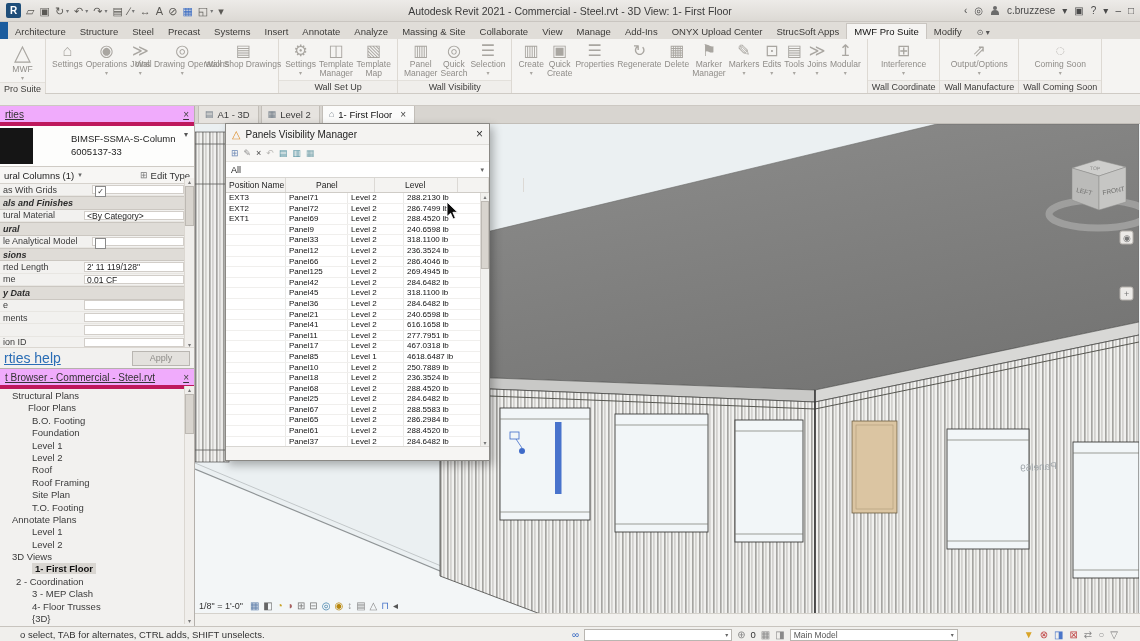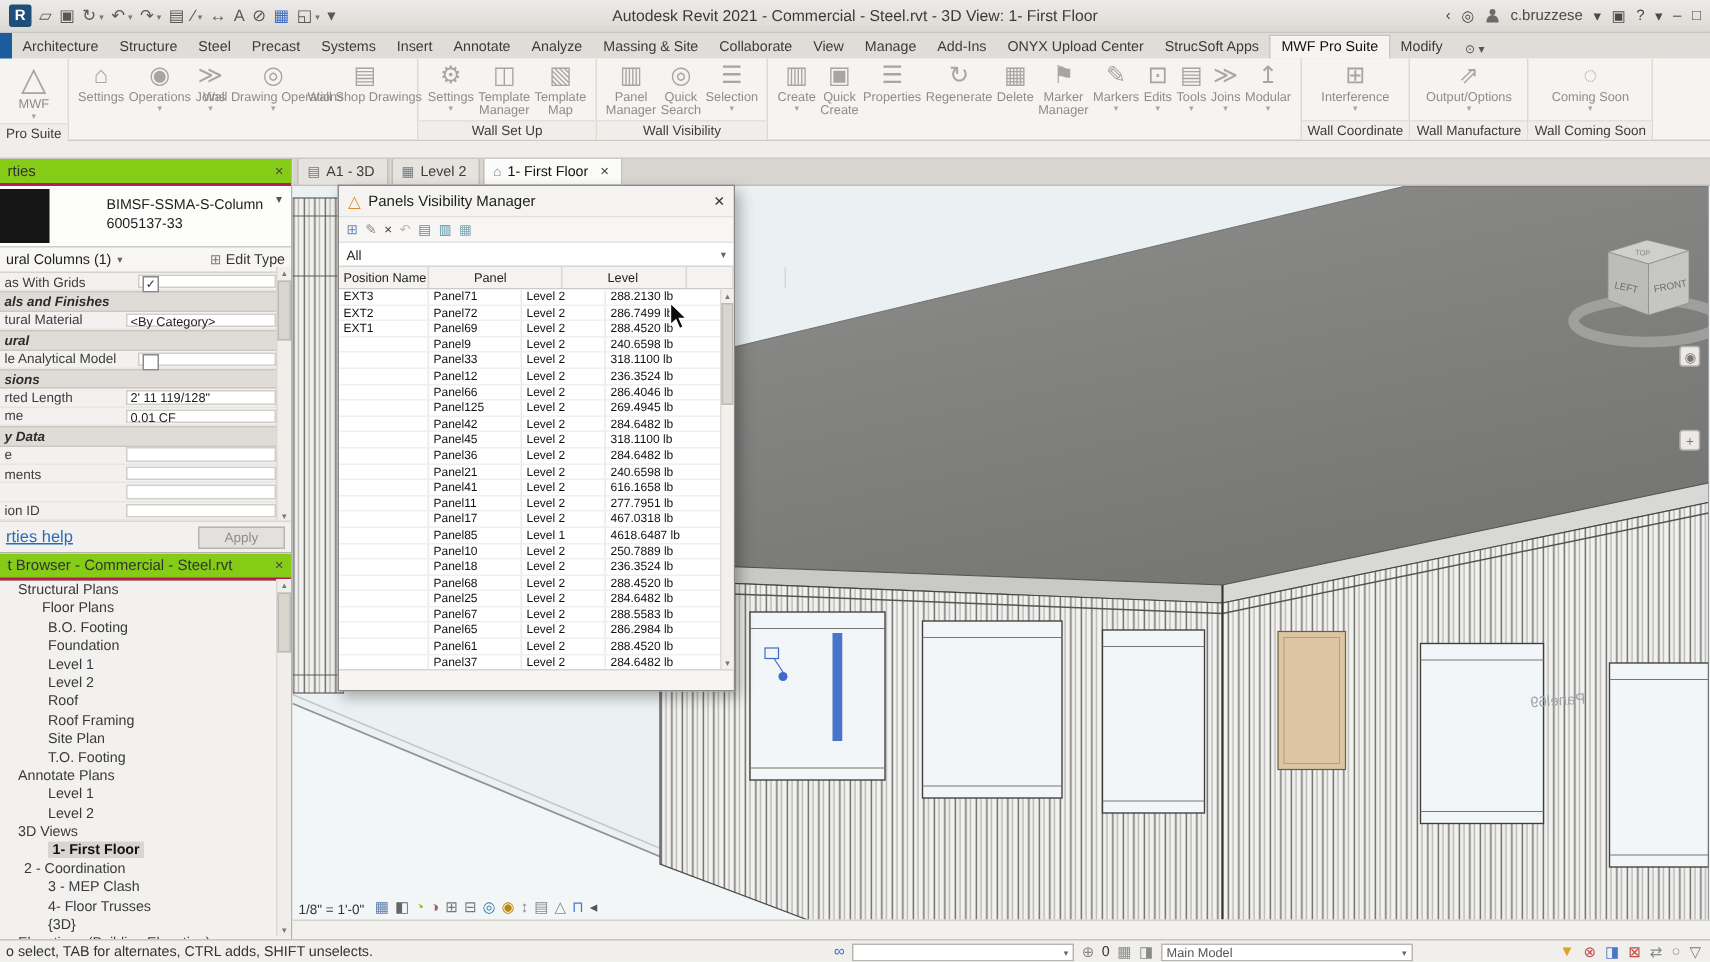--- a/index.html
+++ b/index.html
@@ -43,22 +43,22 @@
   .glabel{height:12px;line-height:12px;font-size:9px;color:#3d3c3a;text-align:center;
     background:#F0EEEB;border-top:1px solid #E3E0DB;white-space:nowrap;padding:0 4px;}
   .optionsbar{height:11px;background:#EFEEEB;border-bottom:1px solid #CCC8C2;}
 
   
   .main{display:flex;height:520px;}
   .leftcol{width:195px;display:flex;flex-direction:column;background:#EFEDEA;border-right:1px solid #B5B1AC;box-sizing:border-box;}
 
   .palette{position:relative;background:#F2F1EF;box-sizing:border-box;overflow:hidden;}
   .props{height:263px;border-bottom:1px solid #B5B1AC;}
-  .pal-header{height:16px;background:#84cc16;border-bottom:2px solid #be185d;display:flex;align-items:center;
-    font-size:10px;color:#333;padding:0 5px;}
+  .pal-header{height:16px;background:#f0abfc;border-bottom:4px solid #be185d;display:flex;align-items:center;
+    font-size:10px;color:#333;padding:0 5px;text-decoration:underline;}
   .pal-x{margin-left:auto;font-size:10px;color:#444;cursor:default;}
   .ptype{height:40px;background:#FDFDFC;border-bottom:1px solid #CFCBC5;display:flex;align-items:center;position:relative;}
   .pimg{width:33px;height:36px;background:#151515;margin-left:0;}
   .ptxt{margin-left:38px;font-size:9.5px;color:#222;line-height:1.35;}
   .pdrop{position:absolute;right:6px;top:4px;font-size:8px;color:#555;}
   .psel{height:16px;display:flex;align-items:center;font-size:9.5px;color:#222;padding:0 4px;
     background:#F7F6F4;border-bottom:1px solid #D6D2CC;}
   .pselchev{font-size:7px;color:#666;margin-left:4px;}
   .pedit{margin-left:auto;display:flex;gap:3px;align-items:center;font-size:9.5px;color:#333;}
   .peico{font-size:9px;color:#777;}
@@ -72,21 +72,21 @@
   .chk{display:inline-block;width:9px;height:9px;border:1px solid #8a8a8a;background:#fff;font-size:8px;
     line-height:9px;text-align:center;color:#333;}
   .prow.hdr{background:#DFDCD7;font-weight:bold;font-size:9px;color:#2c2c2c;border-top:1px solid #CBC7C1;
     border-bottom:1px solid #CBC7C1;font-style:italic;}
   .pal-sb{position:absolute;right:0;top:72px;bottom:20px;width:9px;background:#F0EEEB;border-left:1px solid #DBD7D1;
     display:flex;flex-direction:column;align-items:center;font-size:6px;color:#777;}
   .pal-sb .sb-thumb{width:7px;height:38px;background:#D8D4CE;border:1px solid #BDB9B3;margin:1px 0;}
   .pal-sb .sb-sp{flex:1;}
   .pfoot{position:absolute;bottom:0;left:0;right:0;height:20px;display:flex;align-items:center;
     padding:0 4px;background:#F2F1EF;border-top:1px solid #DBD7D1;}
-  .phelp{font-size:11px;color:#2a6db5;text-decoration:underline;cursor:default;}
+  .phelp{font-size:14px;color:#2a6db5;text-decoration:underline;cursor:default;}
   .papply{margin-left:auto;width:58px;height:15px;background:#E3E1DD;border:1px solid #B9B6B1;
     font-size:9px;color:#8f8d89;font-family:inherit;}
 
   .browser{flex:1;}
   .tree{position:relative;height:calc(100% - 16px);overflow:hidden;padding-top:1px;}
   .titem{height:12.4px;line-height:12.4px;font-size:9.5px;color:#3a3a3a;white-space:nowrap;cursor:default;}
   .titem.sel{font-weight:bold;color:#111;}
   .titem.sel .tin{background:#D9D6D1;padding:0 3px;}
 
   
@@ -126,21 +126,21 @@
   .dlg-bottom{height:13px;background:#F6F5F3;border-top:1px solid #D8D6D2;}
 
   
   .viewbar{position:absolute;left:4px;top:493px;height:13px;display:flex;align-items:center;gap:4px;z-index:3;}
   .vbscale{font-size:9px;color:#333;margin-right:3px;white-space:nowrap;}
   .vbic{font-size:10px;line-height:12px;cursor:default;}
   .hstrip{position:absolute;left:0;top:507px;height:13px;width:100%;background:#F2F1EE;border-top:1px solid #D5D2CC;z-index:2;}
 
   
   .statusbar{height:16px;background:#F0EFEC;border-top:1px solid #C8C4BE;display:flex;align-items:center;
-    font-size:9.5px;color:#333;padding:0 4px;box-sizing:border-box;}
+    font-size:9.5px;color:#333;padding:0 20px;box-sizing:border-box;}
   .sbtext{width:552px;white-space:nowrap;overflow:hidden;}
   .sbmid{display:flex;align-items:center;gap:5px;}
   .sbsel{height:12px;background:#fff;border:1px solid #B9B6B1;display:flex;align-items:center;
     font-size:8.5px;color:#555;padding:0 3px;box-sizing:border-box;}
   .sbsel .chev{margin-left:auto;font-size:6px;color:#666;}
   .sbsel.empty{width:148px;}
   .sbsel.mm{width:168px;}
   .sbic{font-size:10px;cursor:default;}
   .sbspacer{flex:1;}
   .sbright{display:flex;gap:6px;align-items:center;margin-right:2px;}

